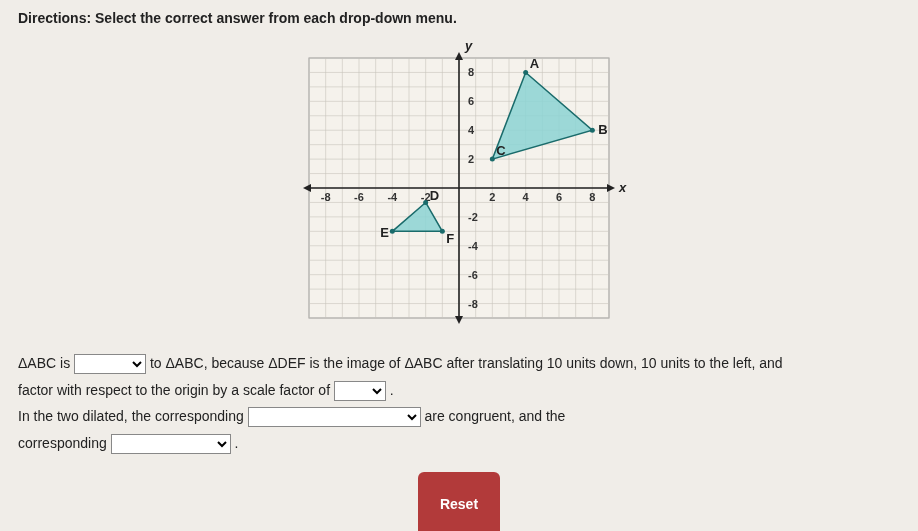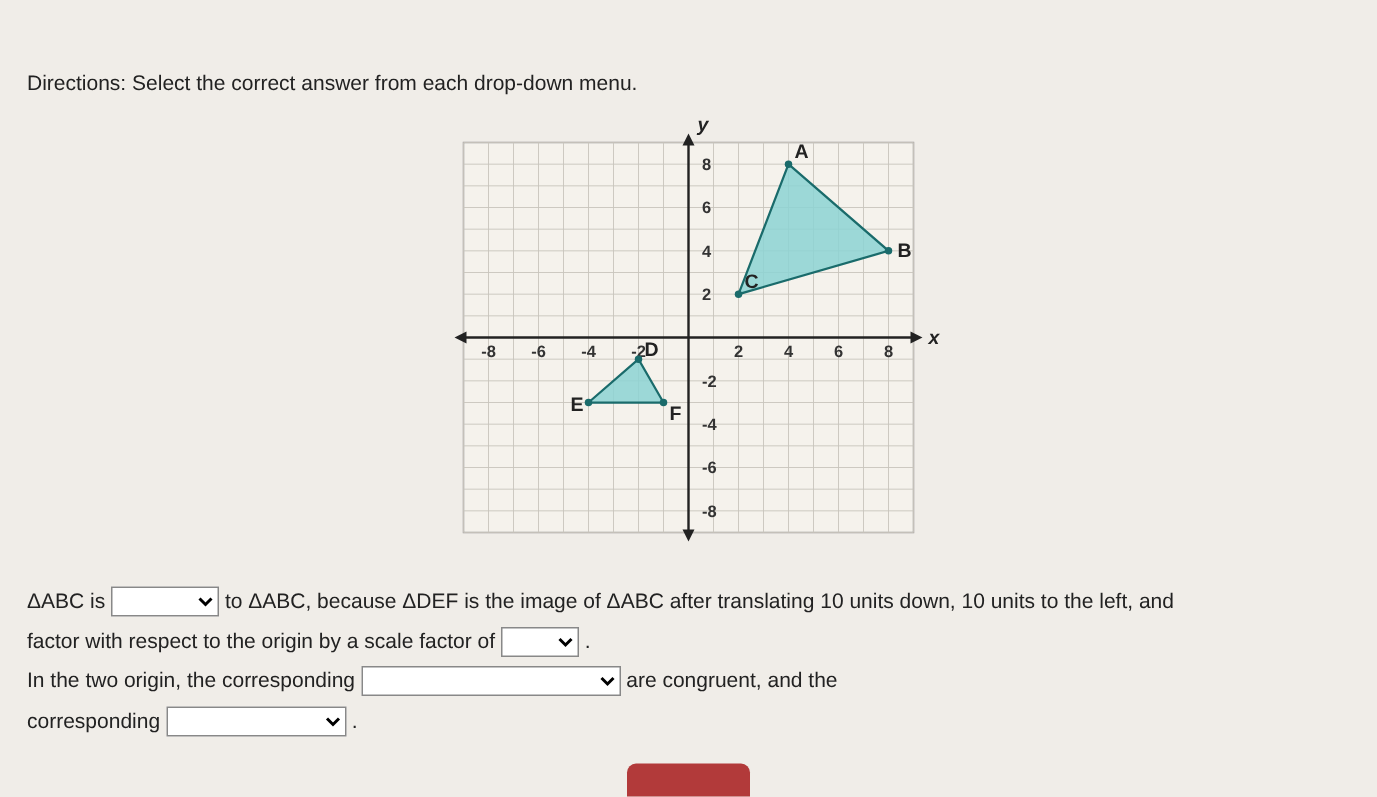--- a/index.html
+++ b/index.html
@@ -7,24 +7,23 @@
     font-family: Arial, sans-serif;
     background: #f0ede8;
     padding: 10px 18px;
     font-size: 14px;
     color: #222;
     width: 918px;
     height: 531px;
     overflow: hidden;
   }
   .directions {
-    font-weight: normal;
+    font-weight: bold;
     font-size: 14px;
     margin-bottom: 12px;
-    margin-top: 37px;
   }
   .chart-wrap {
     display: flex;
     justify-content: center;
     margin-bottom: 12px;
   }
   .answer-block {
     font-size: 14px;
     line-height: 1.9;
   }
@@ -145,21 +144,21 @@
     </svg>
 </div>
 
 <div class="answer-block">
   <span>ΔABC is </span>
   <select class="med"></select>
   <span> to ΔABC, because ΔDEF is the image of ΔABC after translating 10 units down, 10 units to the left, and</span><br>
   <span>factor with respect to the origin by a scale factor of </span>
   <select class="small"></select>
   <span> .</span><br>
-  <span>In the two origin, the corresponding </span>
+  <span>In the two dilated, the corresponding </span>
   <select class="long"></select>
   <span> are congruent, and the</span><br>
   <span>corresponding </span>
   <select class="medlong"></select>
   <span> .</span>
 </div>
 
 <div class="buttons">
   <button class="btn btn-reset">Reset</button>
 </div>

